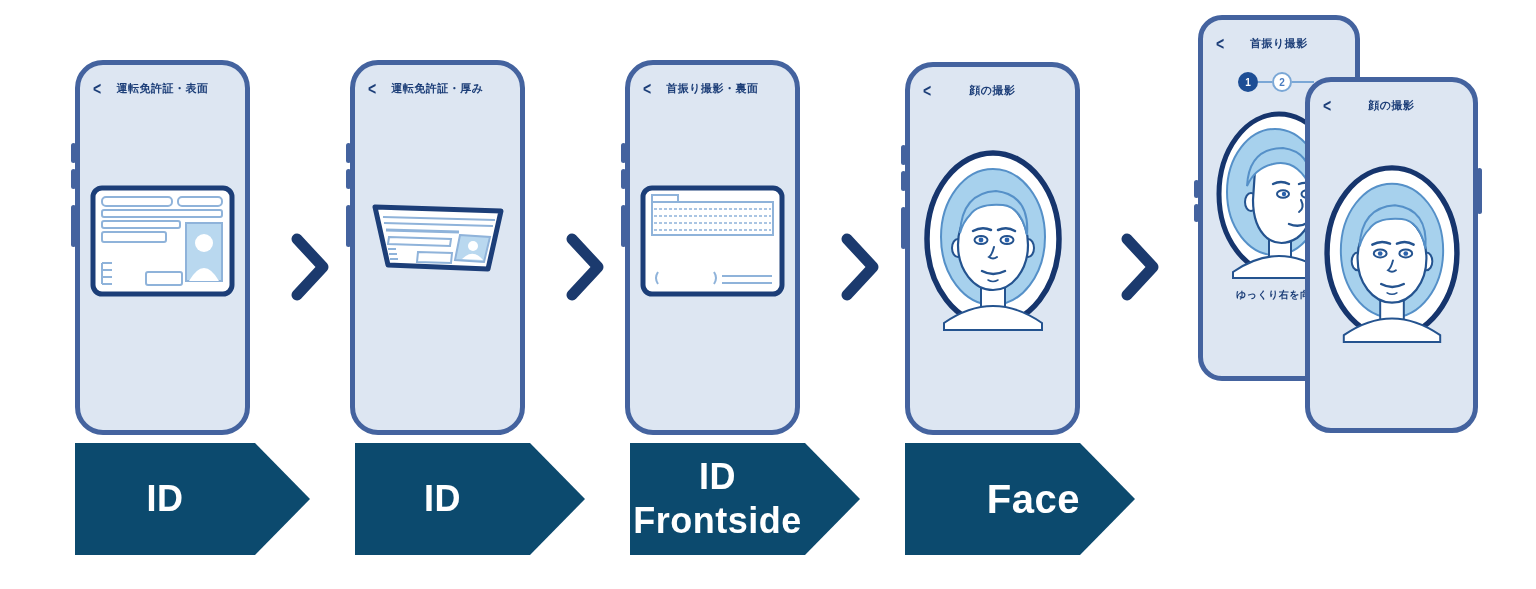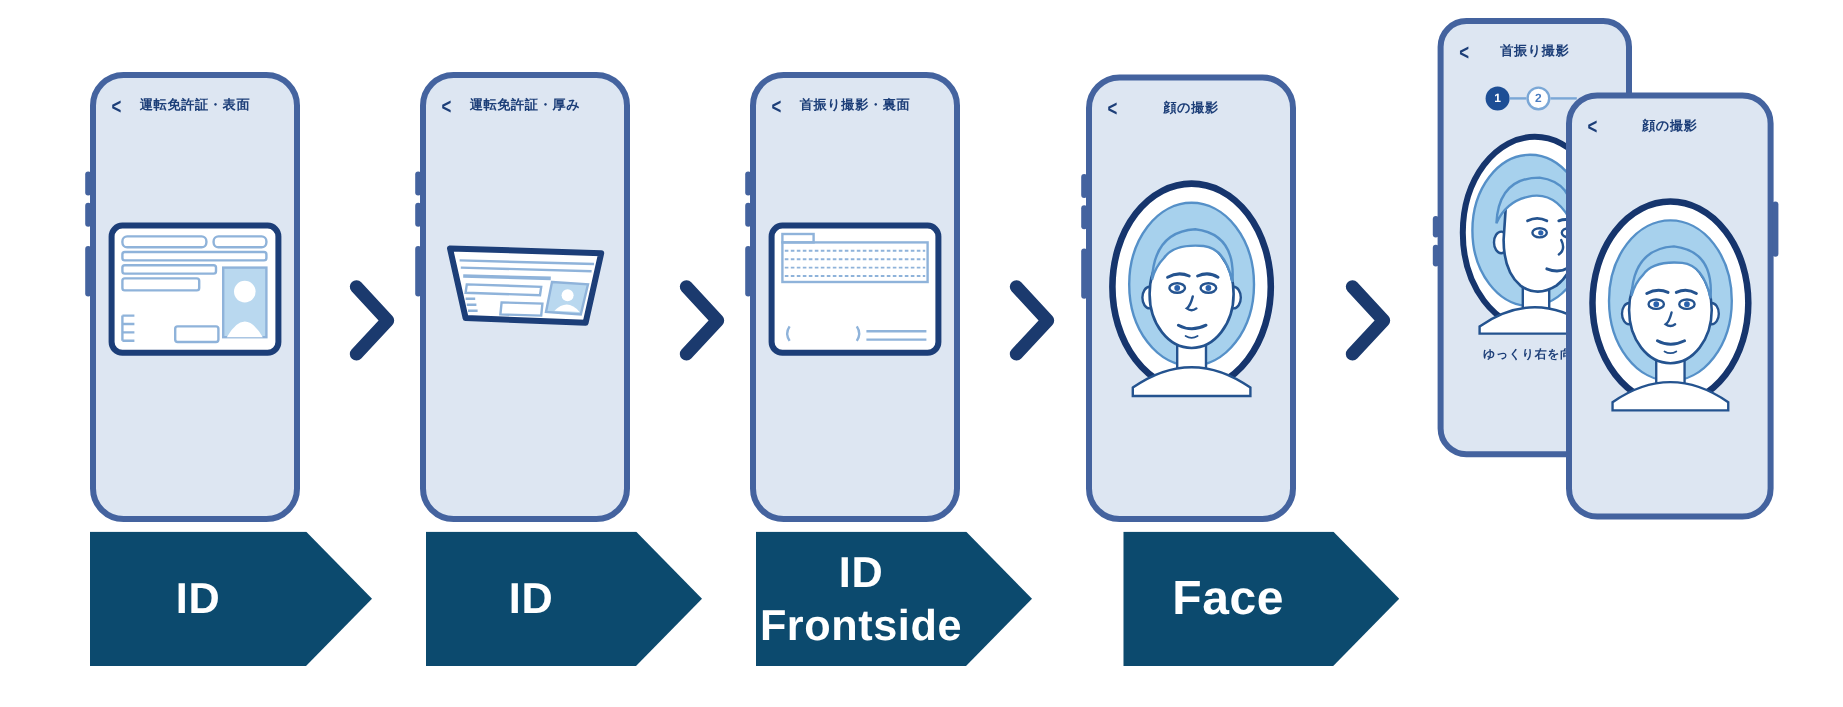--- a/index.html
+++ b/index.html
@@ -241,18 +241,18 @@
   <div class="banner pent" style="left:75px;width:235px;">
     <div class="line hide-if-empty">ID</div>
   </div>
   <div class="banner pent" style="left:355px;width:230px;">
     <div class="line hide-if-empty">ID</div>
   </div>
   <div class="banner pent" style="left:630px;width:230px;">
     <div class="line hide-if-empty">ID</div>
     <div class="line hide-if-empty">Frontside</div>
   </div>
-  <div class="banner pent single" style="left:936px;width:230px;">
+  <div class="banner pent single" style="left:905px;width:230px;align-items:flex-end;">
     <div class="line hide-if-empty">Face</div>
 
   </div>
 
 </div>
 
 </body></html>

